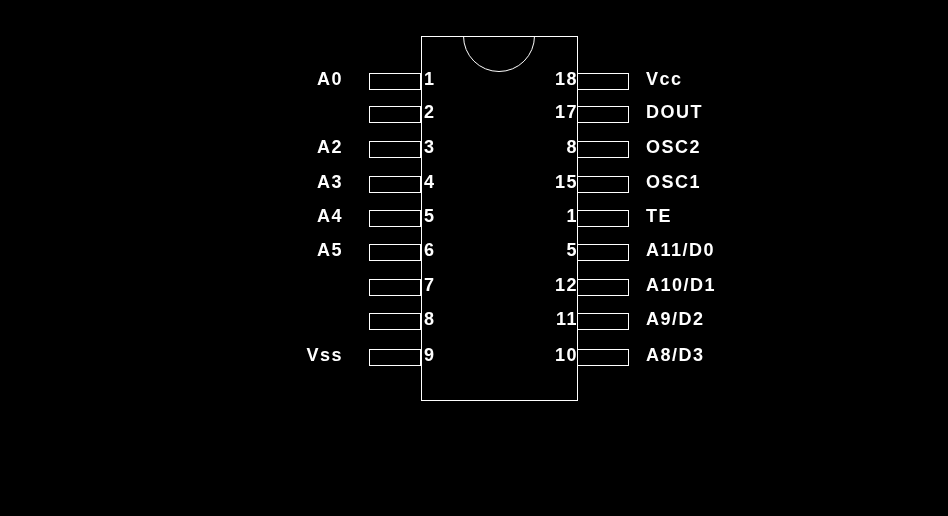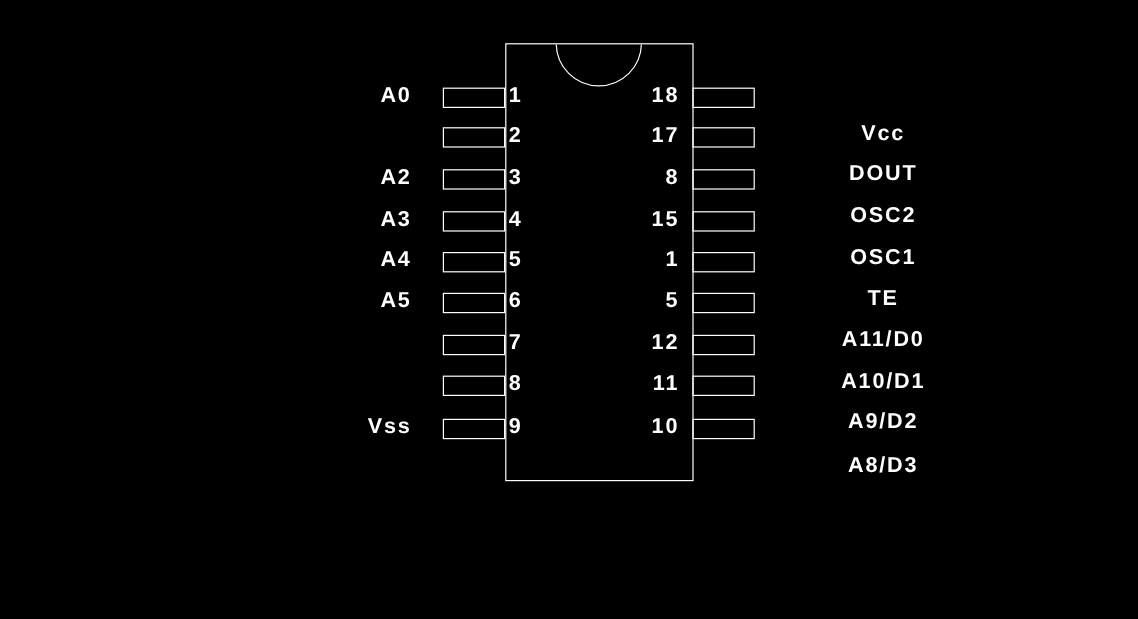--- a/index.html
+++ b/index.html
@@ -51,23 +51,23 @@
   .pin-lead.right { left: 577px; }
   .pin-label, .pin-number {
     position: absolute;
     height: 18px;
     line-height: 18px;
     font-size: 18px;
     letter-spacing: 1.5px;
     white-space: nowrap;
   }
   .pin-label.left   { left: 193px; width: 150px; text-align: right; }
-  .pin-label.right  { left: 646px; width: 180px; text-align: center; margin-top: 32px; }
+  .pin-label.right  { left: 646px; width: 180px; text-align: left; }
   .pin-number.left  { left: 424px; width: 60px;  text-align: left; }
-  .pin-number.right { left: 466px; width: 100px; text-align: right; }
+  .pin-number.right { left: 478px; width: 100px; text-align: right; }
 </style>
 </head>
 <body style="background: rgb(0, 0, 0);">
 
 <div class="stage" style="--bg: #000000; --fg: #ffffff;">
   <div class="chip-body">
     <div class="notch"></div>
   </div>
 
 <div class="pin-label left" style="top: 70px;">A0</div>

